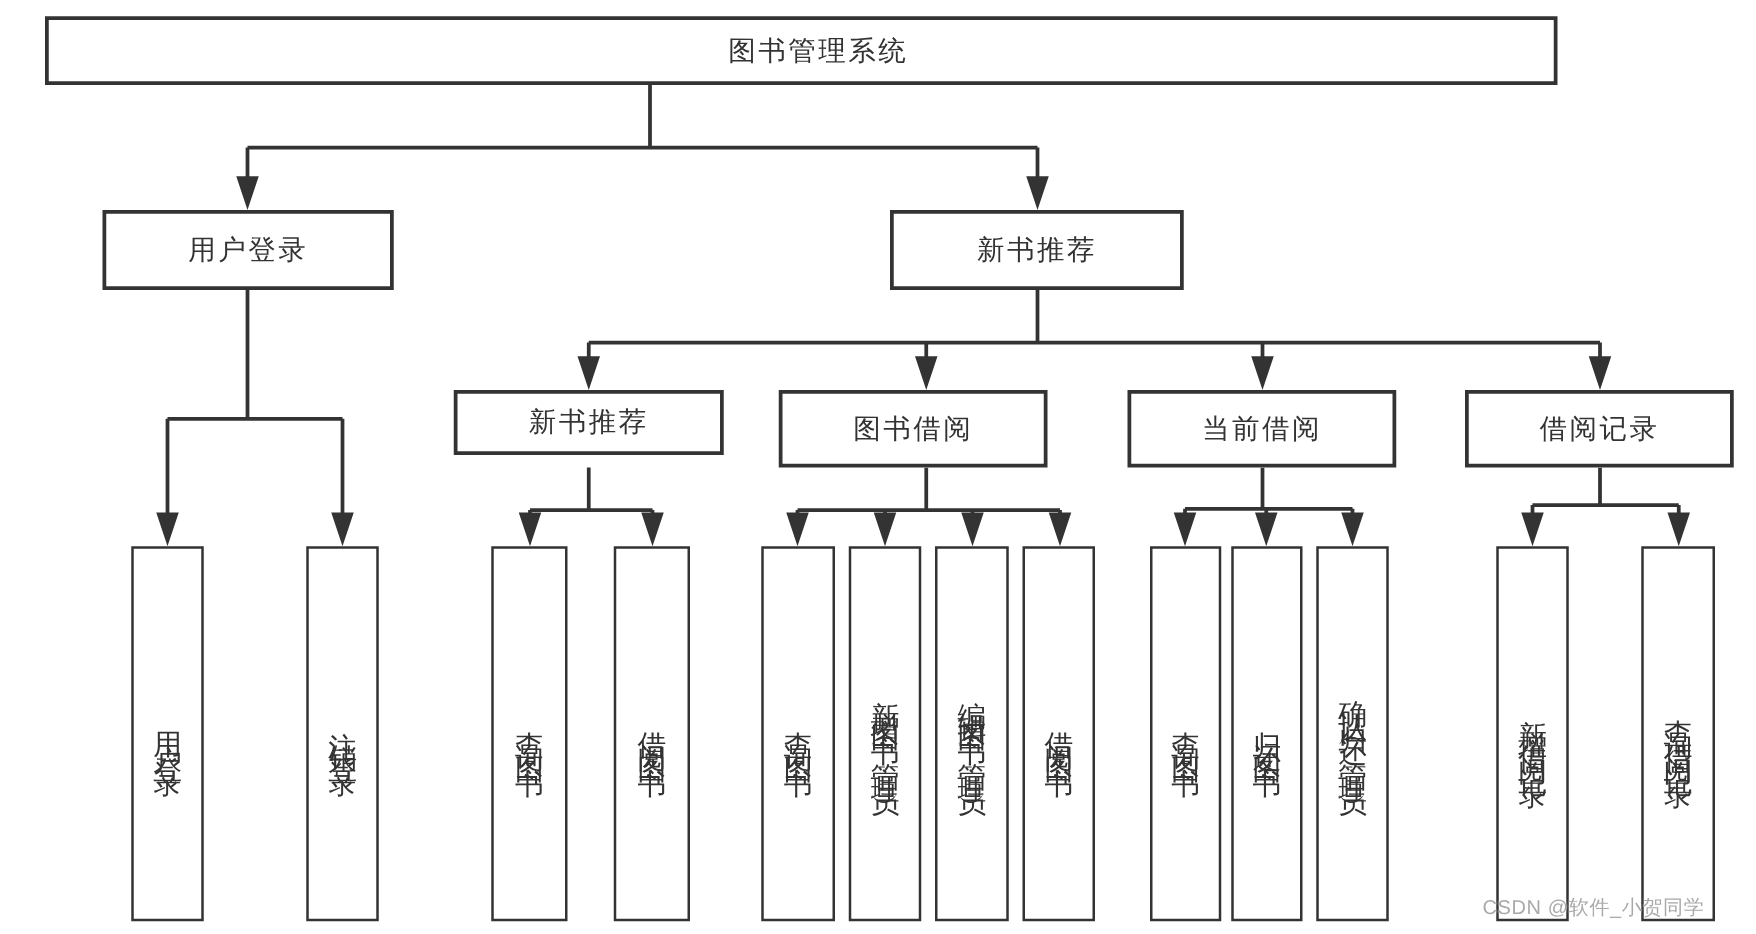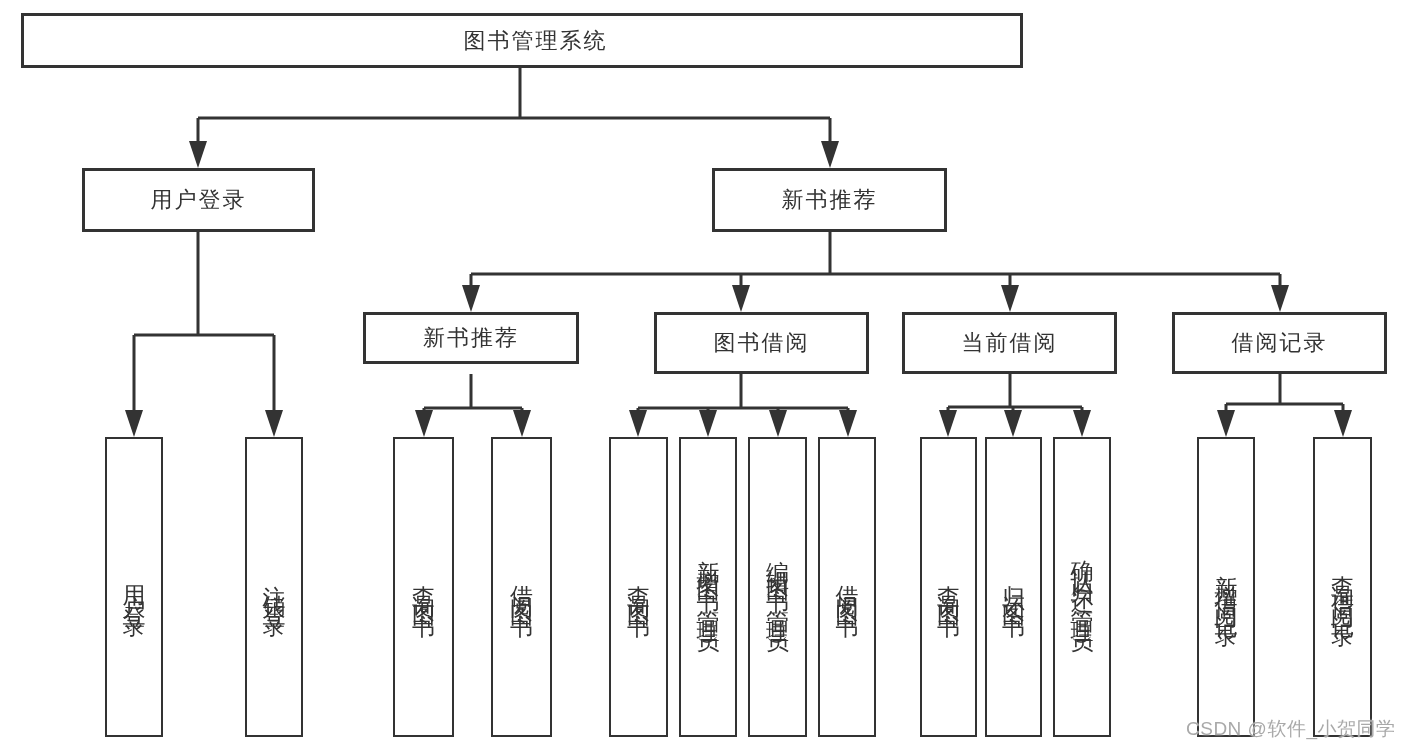--- a/index.html
+++ b/index.html
@@ -40,21 +40,21 @@
     writing-mode:vertical-rl;
     text-orientation:mixed;
     font-size:23px;
     letter-spacing:10px;
     line-height:1;
     white-space:nowrap;
   }
   .watermark{
     position:absolute;z-index:3;
     left:1186px;top:716px;
-    font-size:19px;
+    font-size:16px;
     letter-spacing:0.5px;
     color:var(--wm);
     white-space:nowrap;
     text-shadow:0 0 2px #ffffff;
   }
 </style>
 </head>
 <body>
 
 <div class="stage">
@@ -111,35 +111,35 @@
       M699,410 h18 l-9,27 z
       M769,410 h18 l-9,27 z
       M839,410 h18 l-9,27 z
       M939,410 h18 l-9,27 z
       M1004,410 h18 l-9,27 z
       M1073,410 h18 l-9,27 z
       M1217,410 h18 l-9,27 z
       M1334,410 h18 l-9,27 z"></path>
   </svg>
 
-  <div class="hbox" style="left:21px;top:13px;width:1002px;height:55px;padding-left:27px;">
+  <div class="hbox" style="left:36px;top:13px;width:1210px;height:55px;padding-left:27px;">
     <span>图书管理系统</span>
   </div>
 
   <div class="hbox" style="left:82px;top:168px;width:233px;height:64px;">
     <span>用户登录</span>
   </div>
   <div class="hbox" style="left:712px;top:168px;width:235px;height:64px;">
     <span>新书推荐</span>
   </div>
 
   <div class="hbox" style="left:363px;top:312px;width:216px;height:52px;">
     <span>新书推荐</span>
   </div>
-  <div class="hbox" style="left:654px;top:312px;width:215px;height:62px;">
+  <div class="hbox" style="left:623px;top:312px;width:215px;height:62px;">
     <span>图书借阅</span>
   </div>
   <div class="hbox" style="left:902px;top:312px;width:215px;height:62px;">
     <span>当前借阅</span>
   </div>
   <div class="hbox" style="left:1172px;top:312px;width:215px;height:62px;">
     <span>借阅记录</span>
   </div>
 
   <div class="vbox" style="left:105px;width:58px;">

